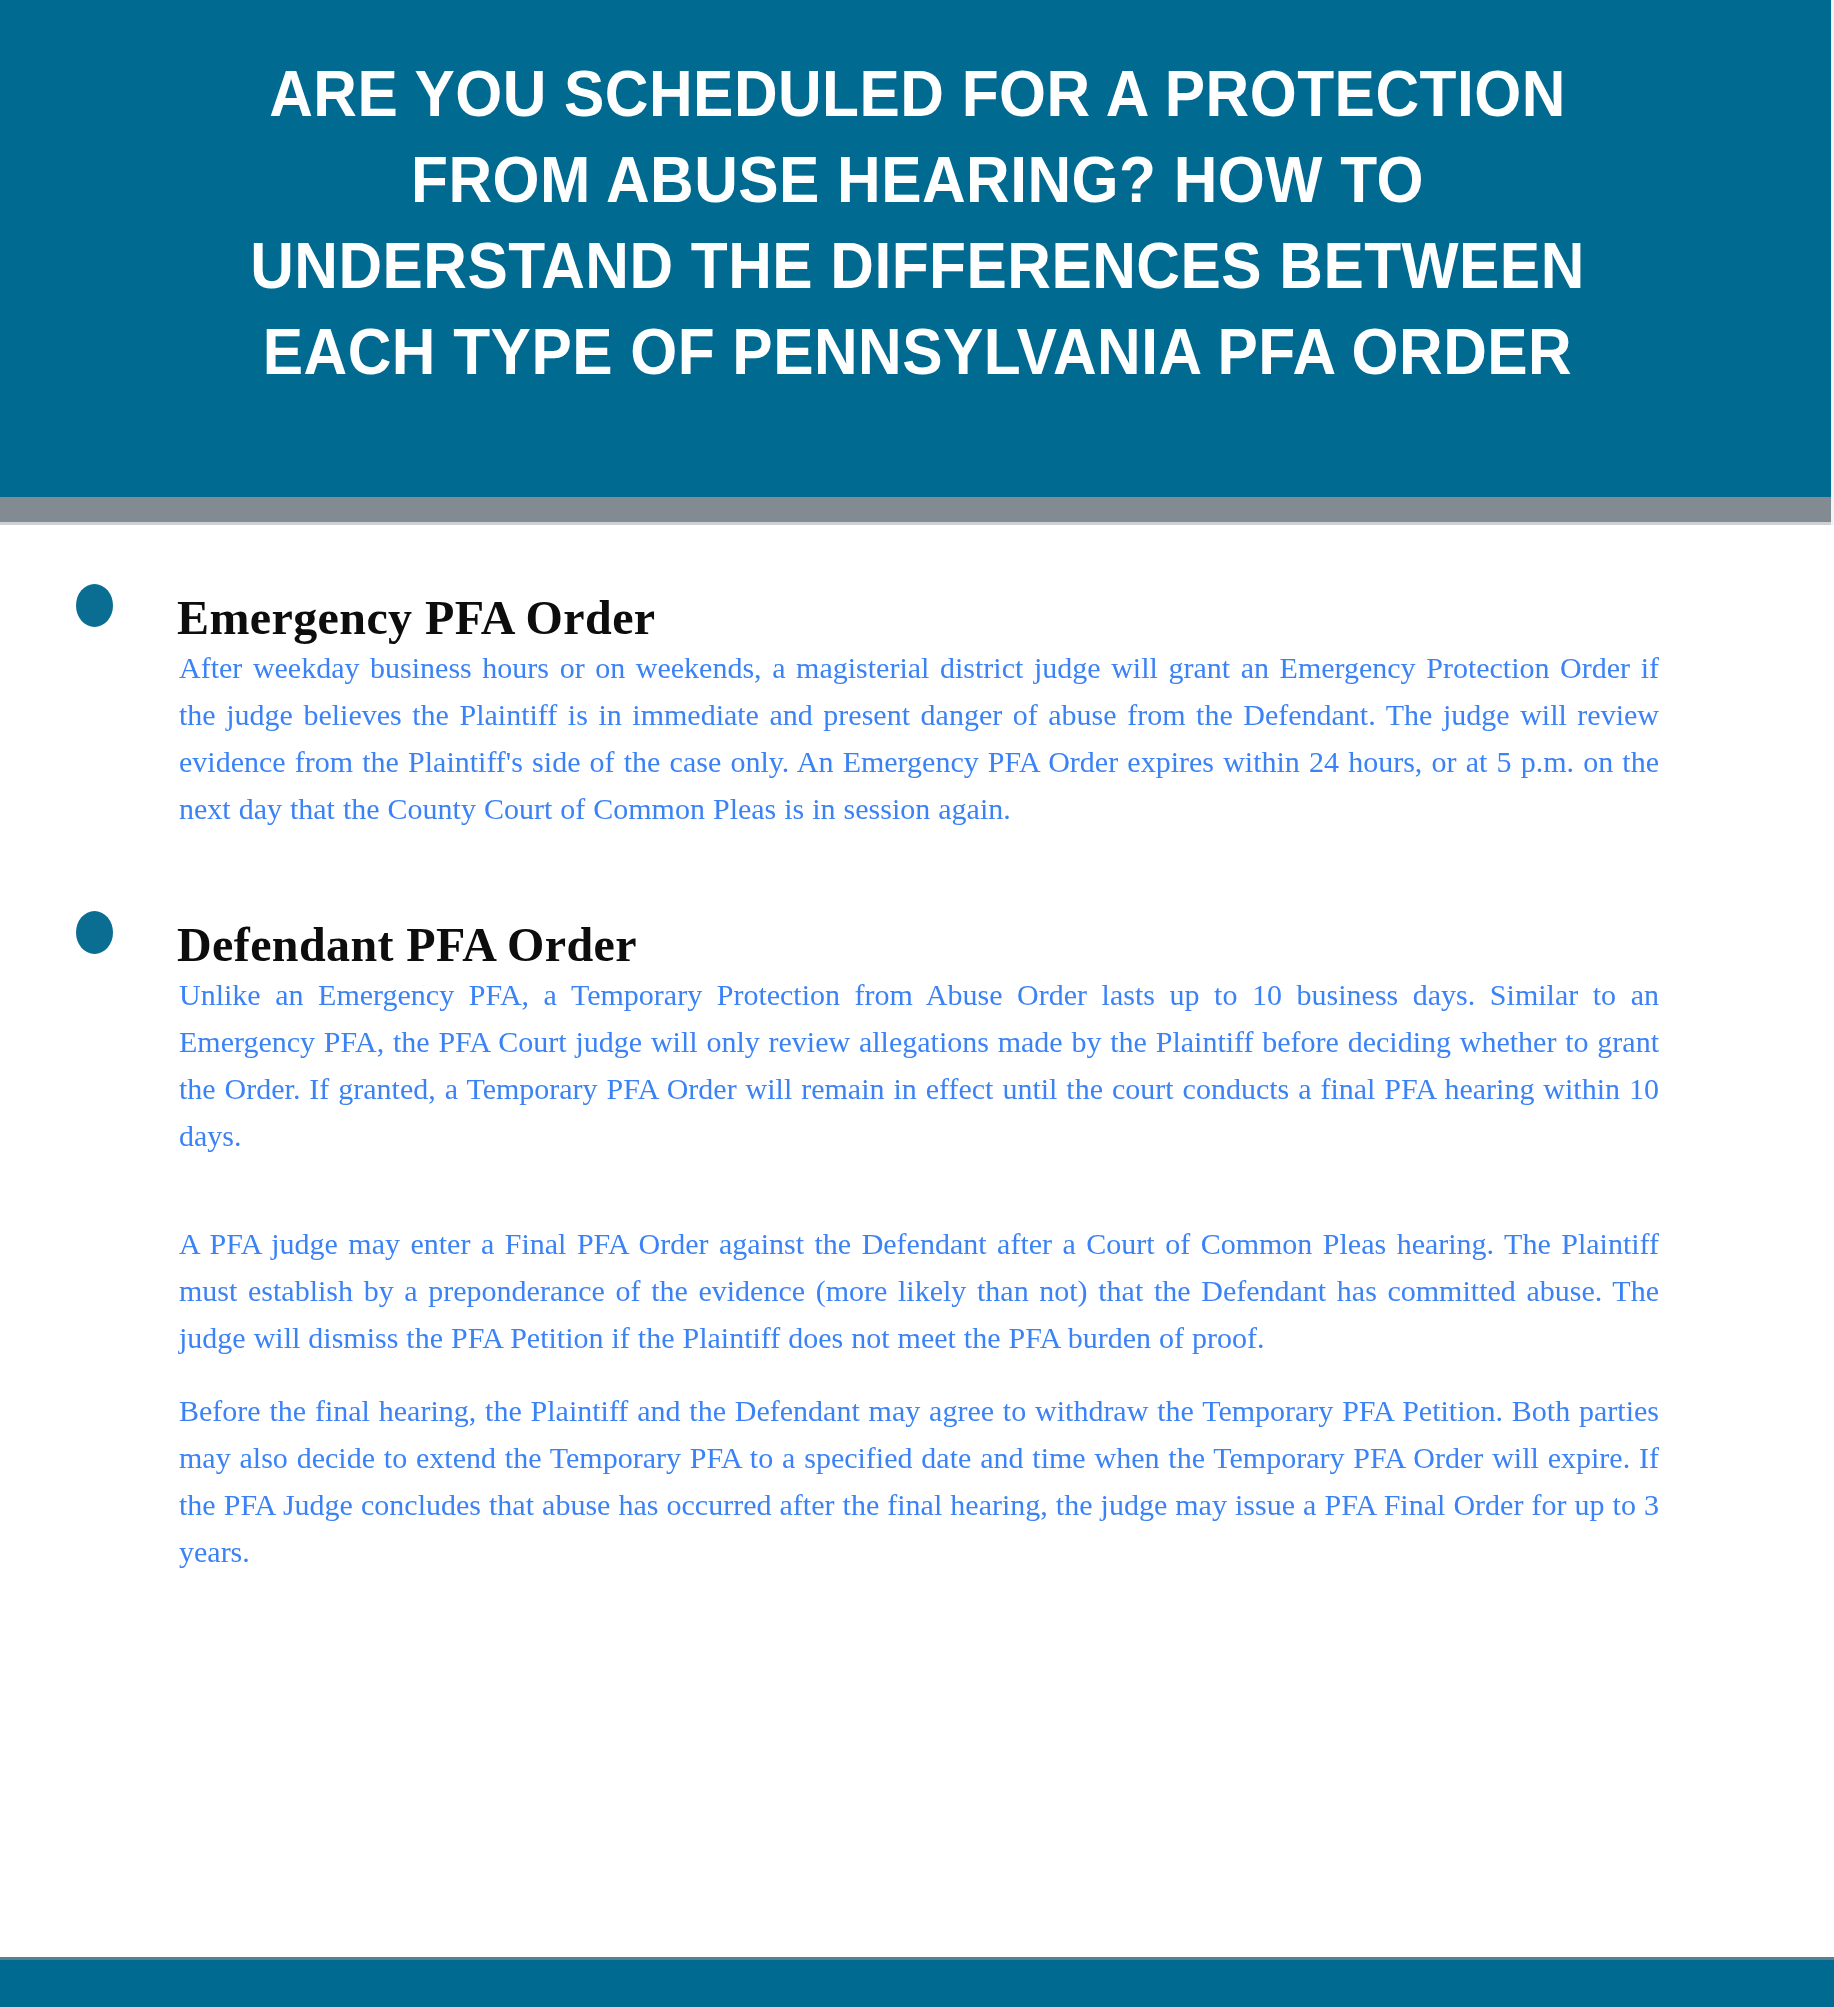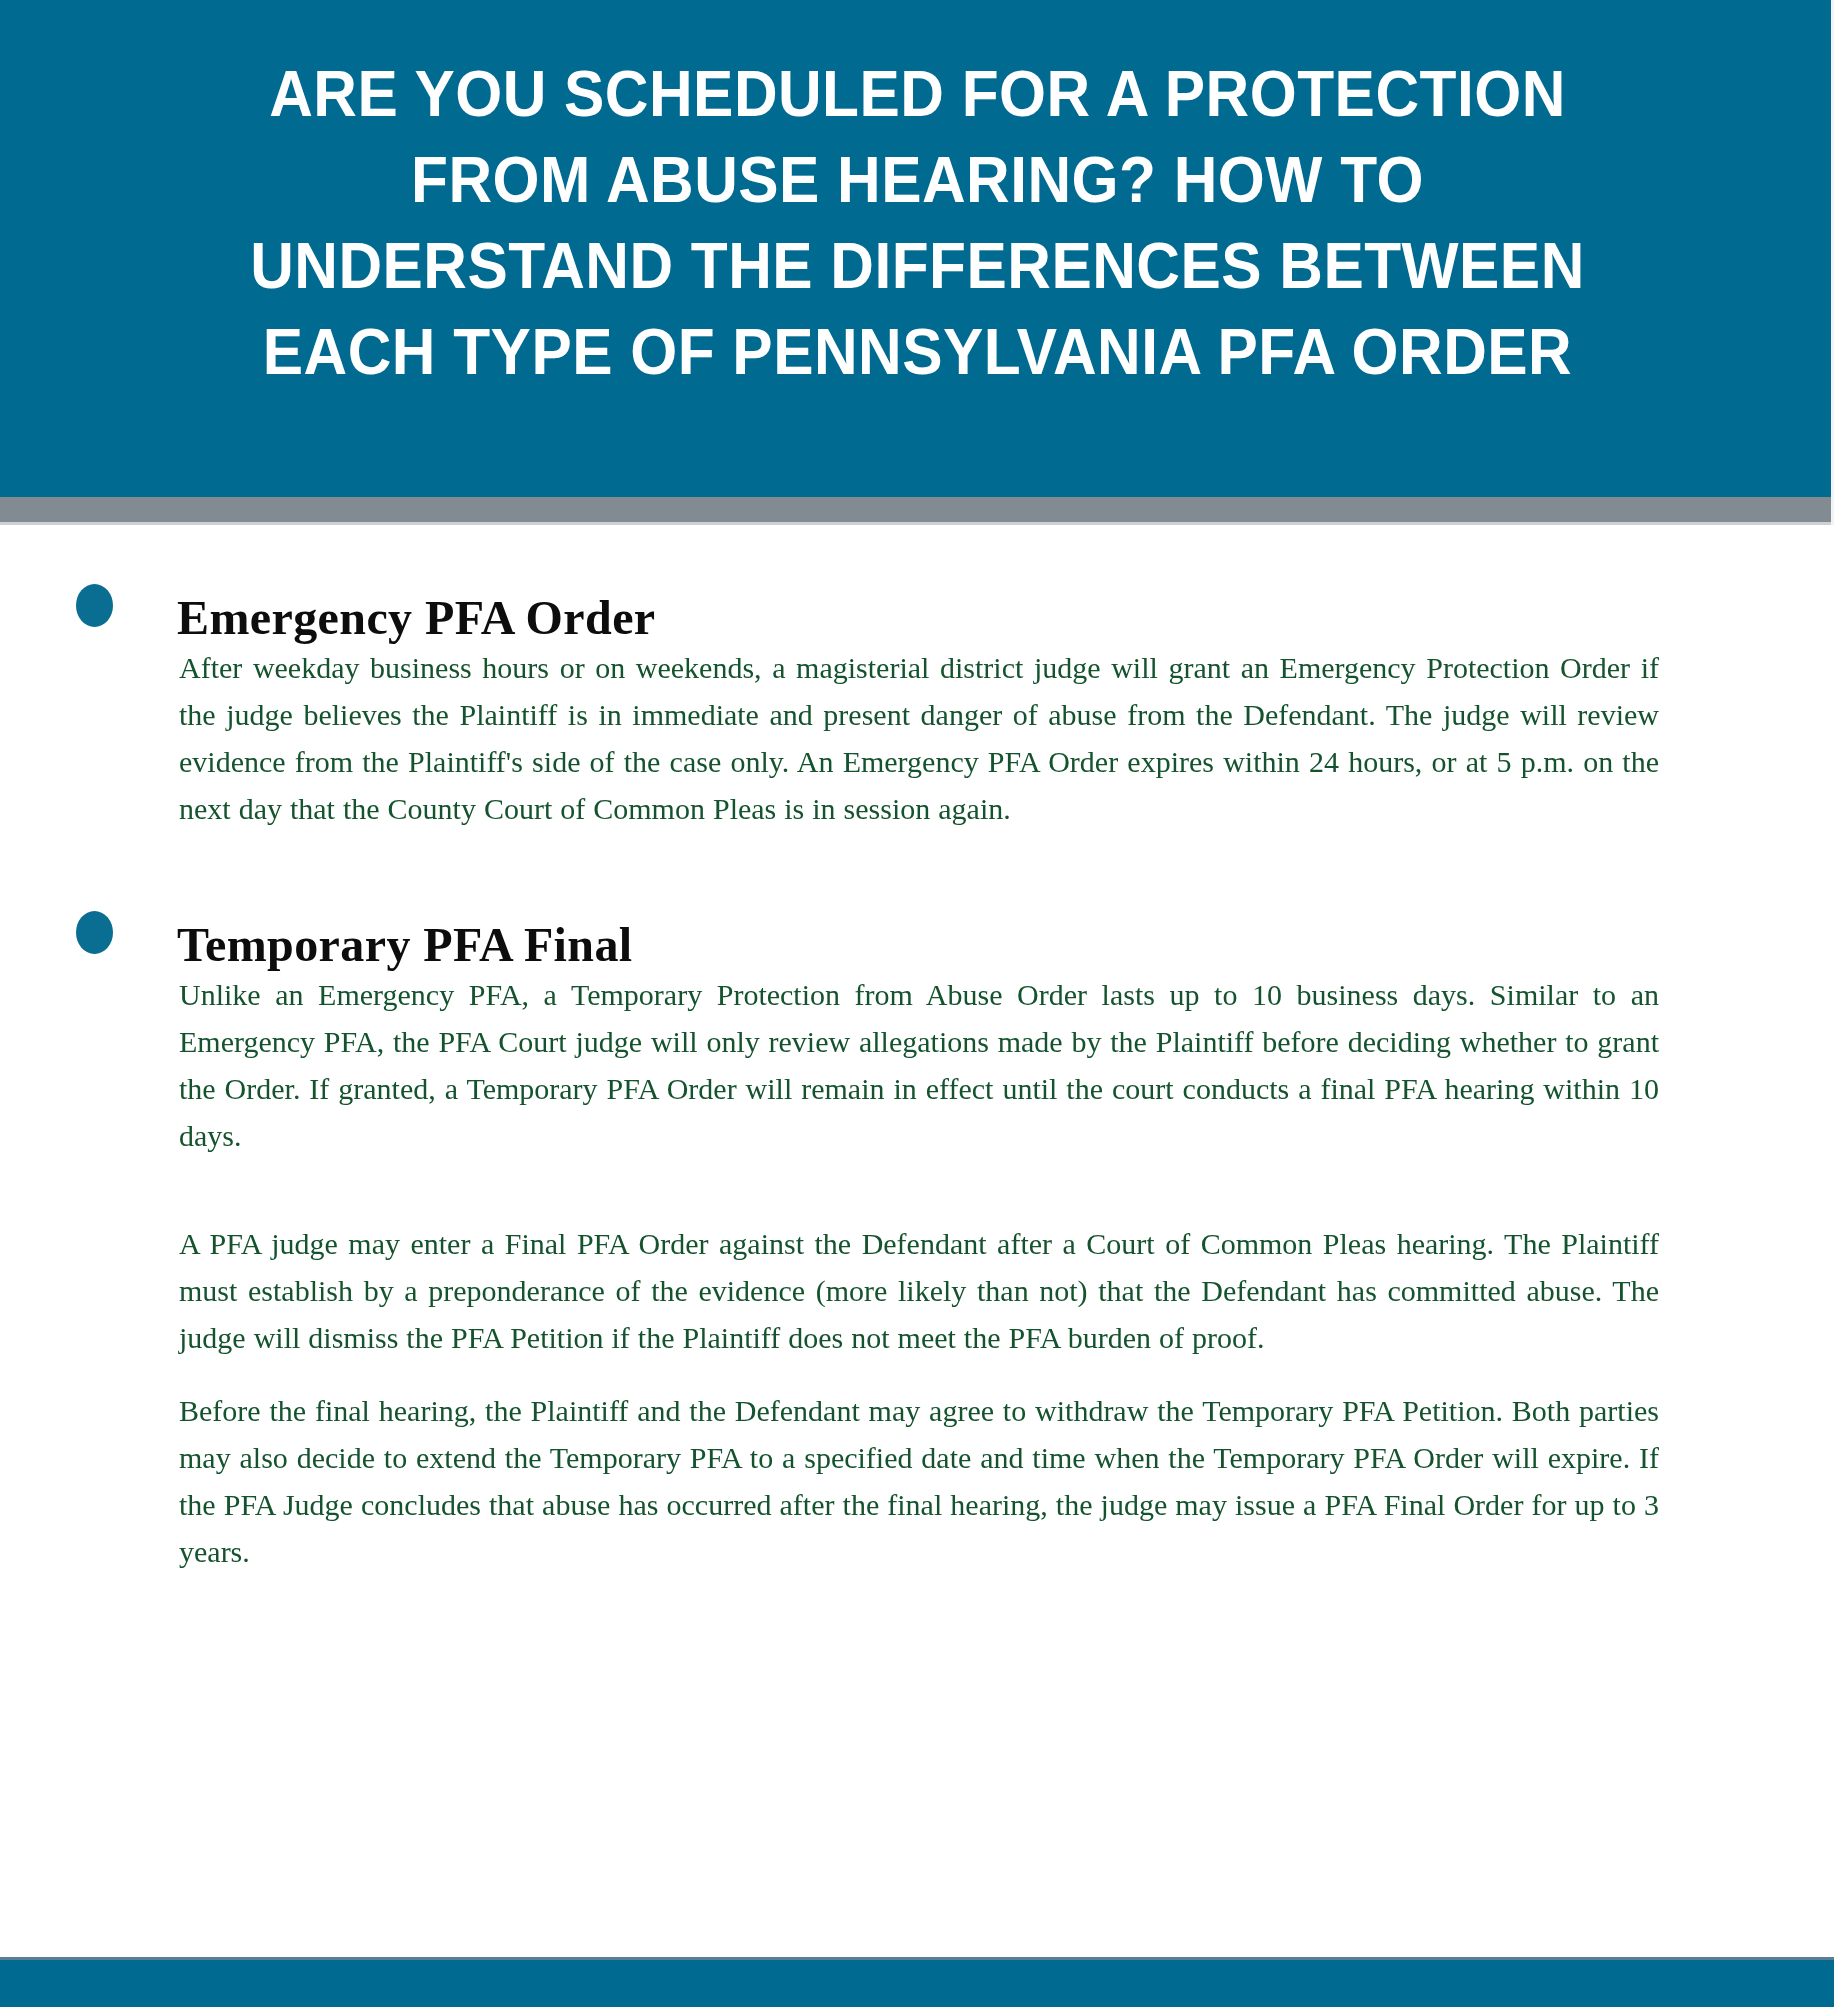--- a/index.html
+++ b/index.html
@@ -102,21 +102,21 @@
   .section-body {
     margin: 0;
     padding: 0;
   }
   .para {
     margin: 0 0 25.5px 0;
     padding: 0 176px 0 179px;
     font-family: "Liberation Serif", "DejaVu Serif", serif;
     font-size: 30px;
     line-height: 47px;
-    color: #14532d;
+    color: #3b82f6;
     text-align: justify;
     text-justify: inter-word;
     word-spacing: 0.5px;
   }
   .para:last-child {
     margin-bottom: 0;
   }
 
   
   .sec-0 { margin-top: 43px; }
@@ -172,21 +172,21 @@
         <span class="section-title">Emergency  PFA Order</span>
       </div>
       <div class="section-body">
         <p class="para">After weekday business hours or on weekends, a magisterial district judge will grant an Emergency Protection Order if the judge believes the Plaintiff is in immediate and present danger of abuse from the Defendant.  The judge will review evidence from the Plaintiff's side of the case only.  An Emergency PFA Order expires within 24 hours, or at 5 p.m. on the next day that the County Court of Common Pleas is in session again.</p>
       </div>
     </div>
 
     <div class="section sec-1">
       <div class="section-head">
         <span class="bullet" style="background: rgb(10, 110, 147);"></span>
-        <span class="section-title">Temporary  PFA Final</span>
+        <span class="section-title">Defendant  PFA Order</span>
       </div>
       <div class="section-body">
         <p class="para">Unlike an Emergency PFA, a Temporary Protection from Abuse Order lasts up to 10 business days.  Similar to an Emergency PFA, the PFA Court judge will only review allegations made by the Plaintiff before deciding whether to grant the Order.  If granted, a Temporary PFA Order will remain in effect until the court conducts a final PFA hearing within 10 days.</p>
       </div>
     </div>
 
     <div class="section sec-2">
       <div class="section-body">
         <p class="para">A PFA judge may enter a Final PFA Order against the Defendant after a Court of Common Pleas hearing.  The Plaintiff must establish by a preponderance of the evidence (more likely than not) that the Defendant has committed abuse.  The judge will dismiss the PFA Petition if the Plaintiff does not meet the PFA burden of proof.</p>
         <p class="para">Before the final hearing, the Plaintiff and the Defendant may agree to withdraw the Temporary PFA Petition.  Both parties may also decide to extend the Temporary PFA to a specified date and time when the Temporary PFA Order will expire.  If the PFA Judge concludes that abuse has occurred after the final hearing, the judge may issue a PFA Final Order for up to 3 years.</p>

